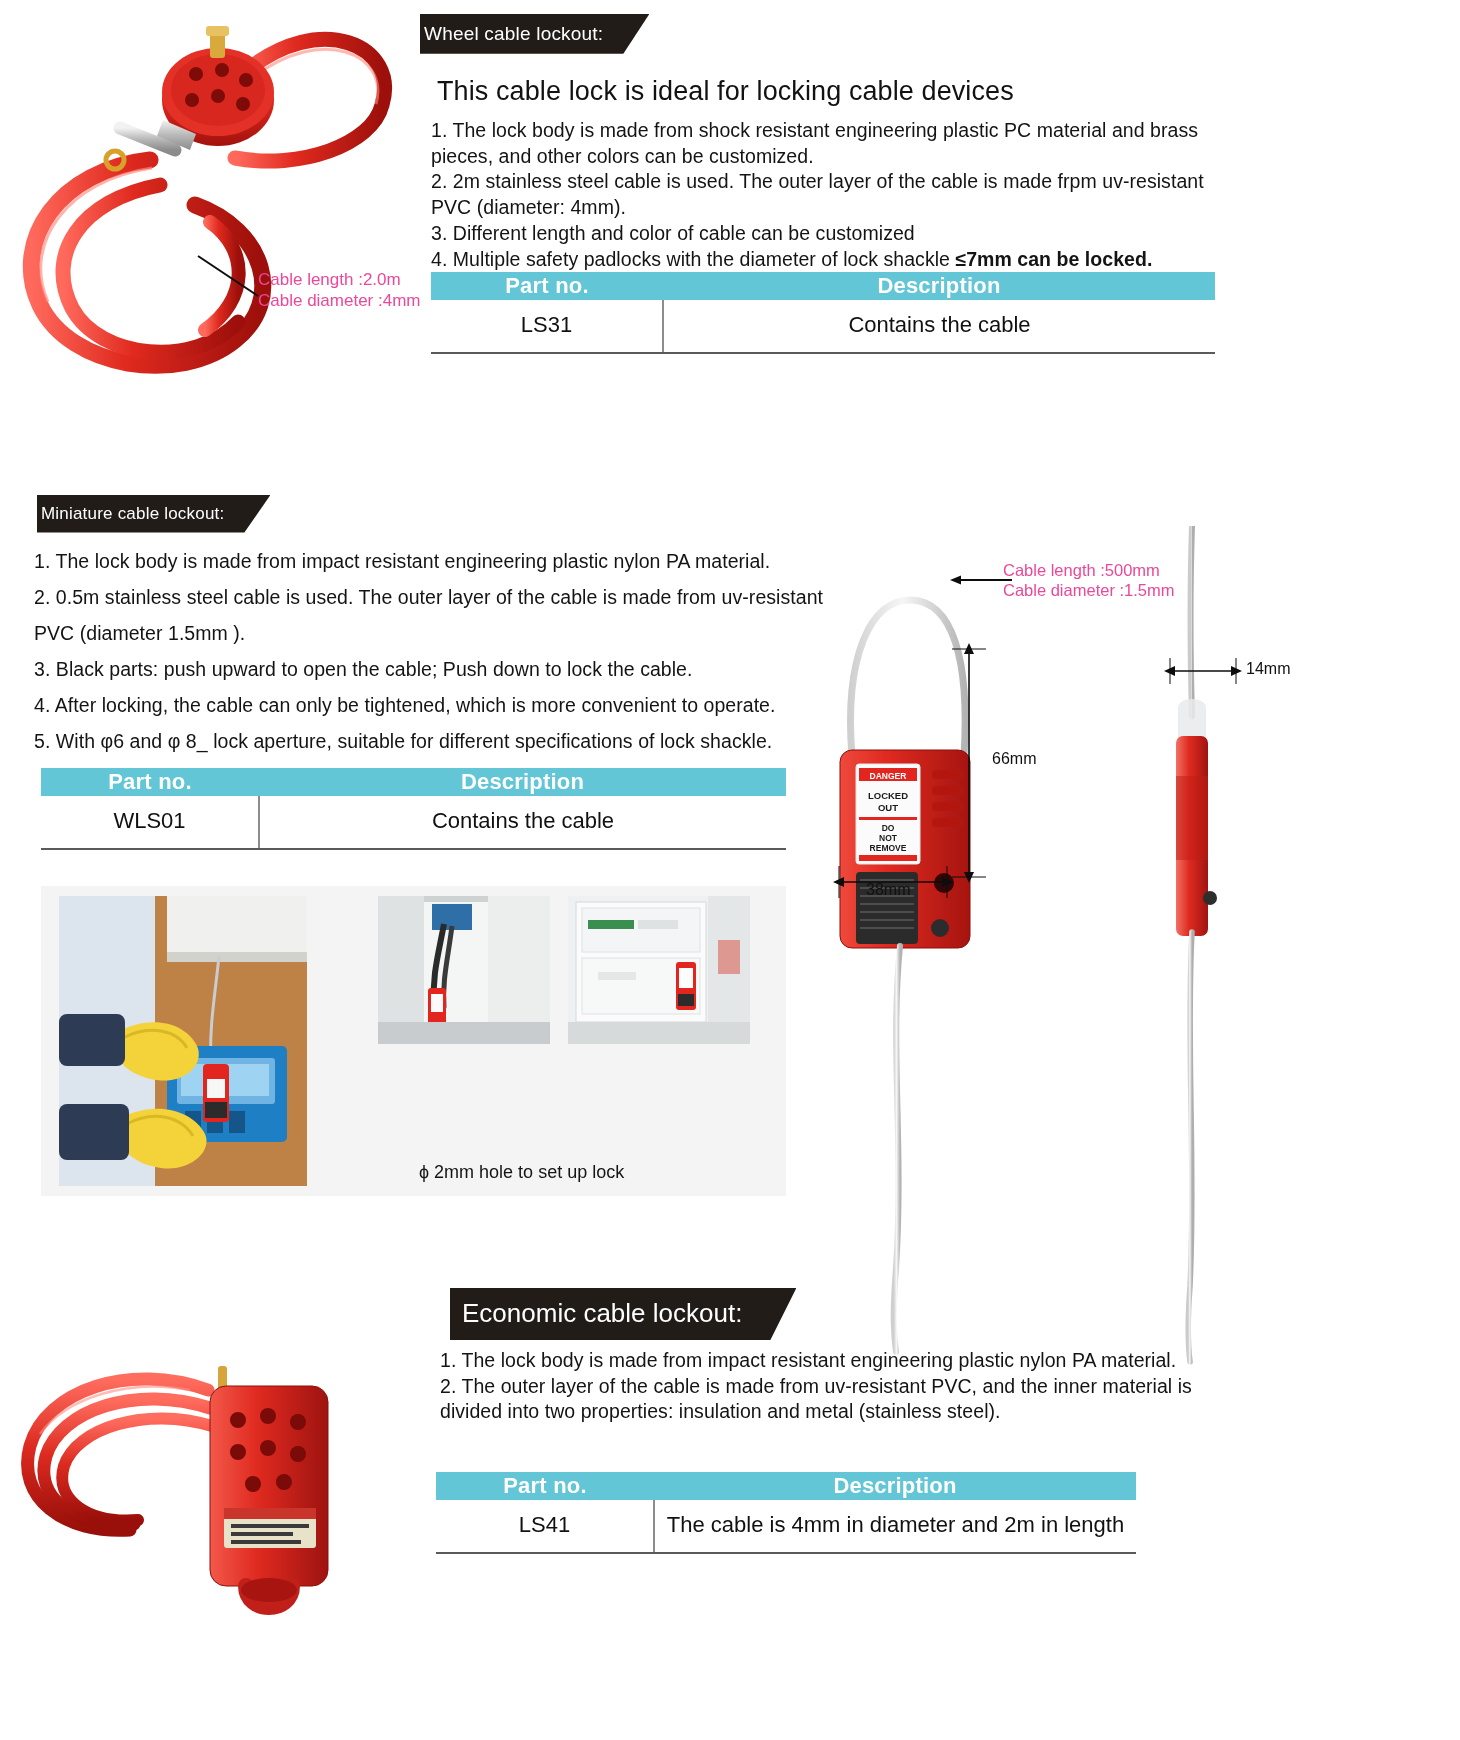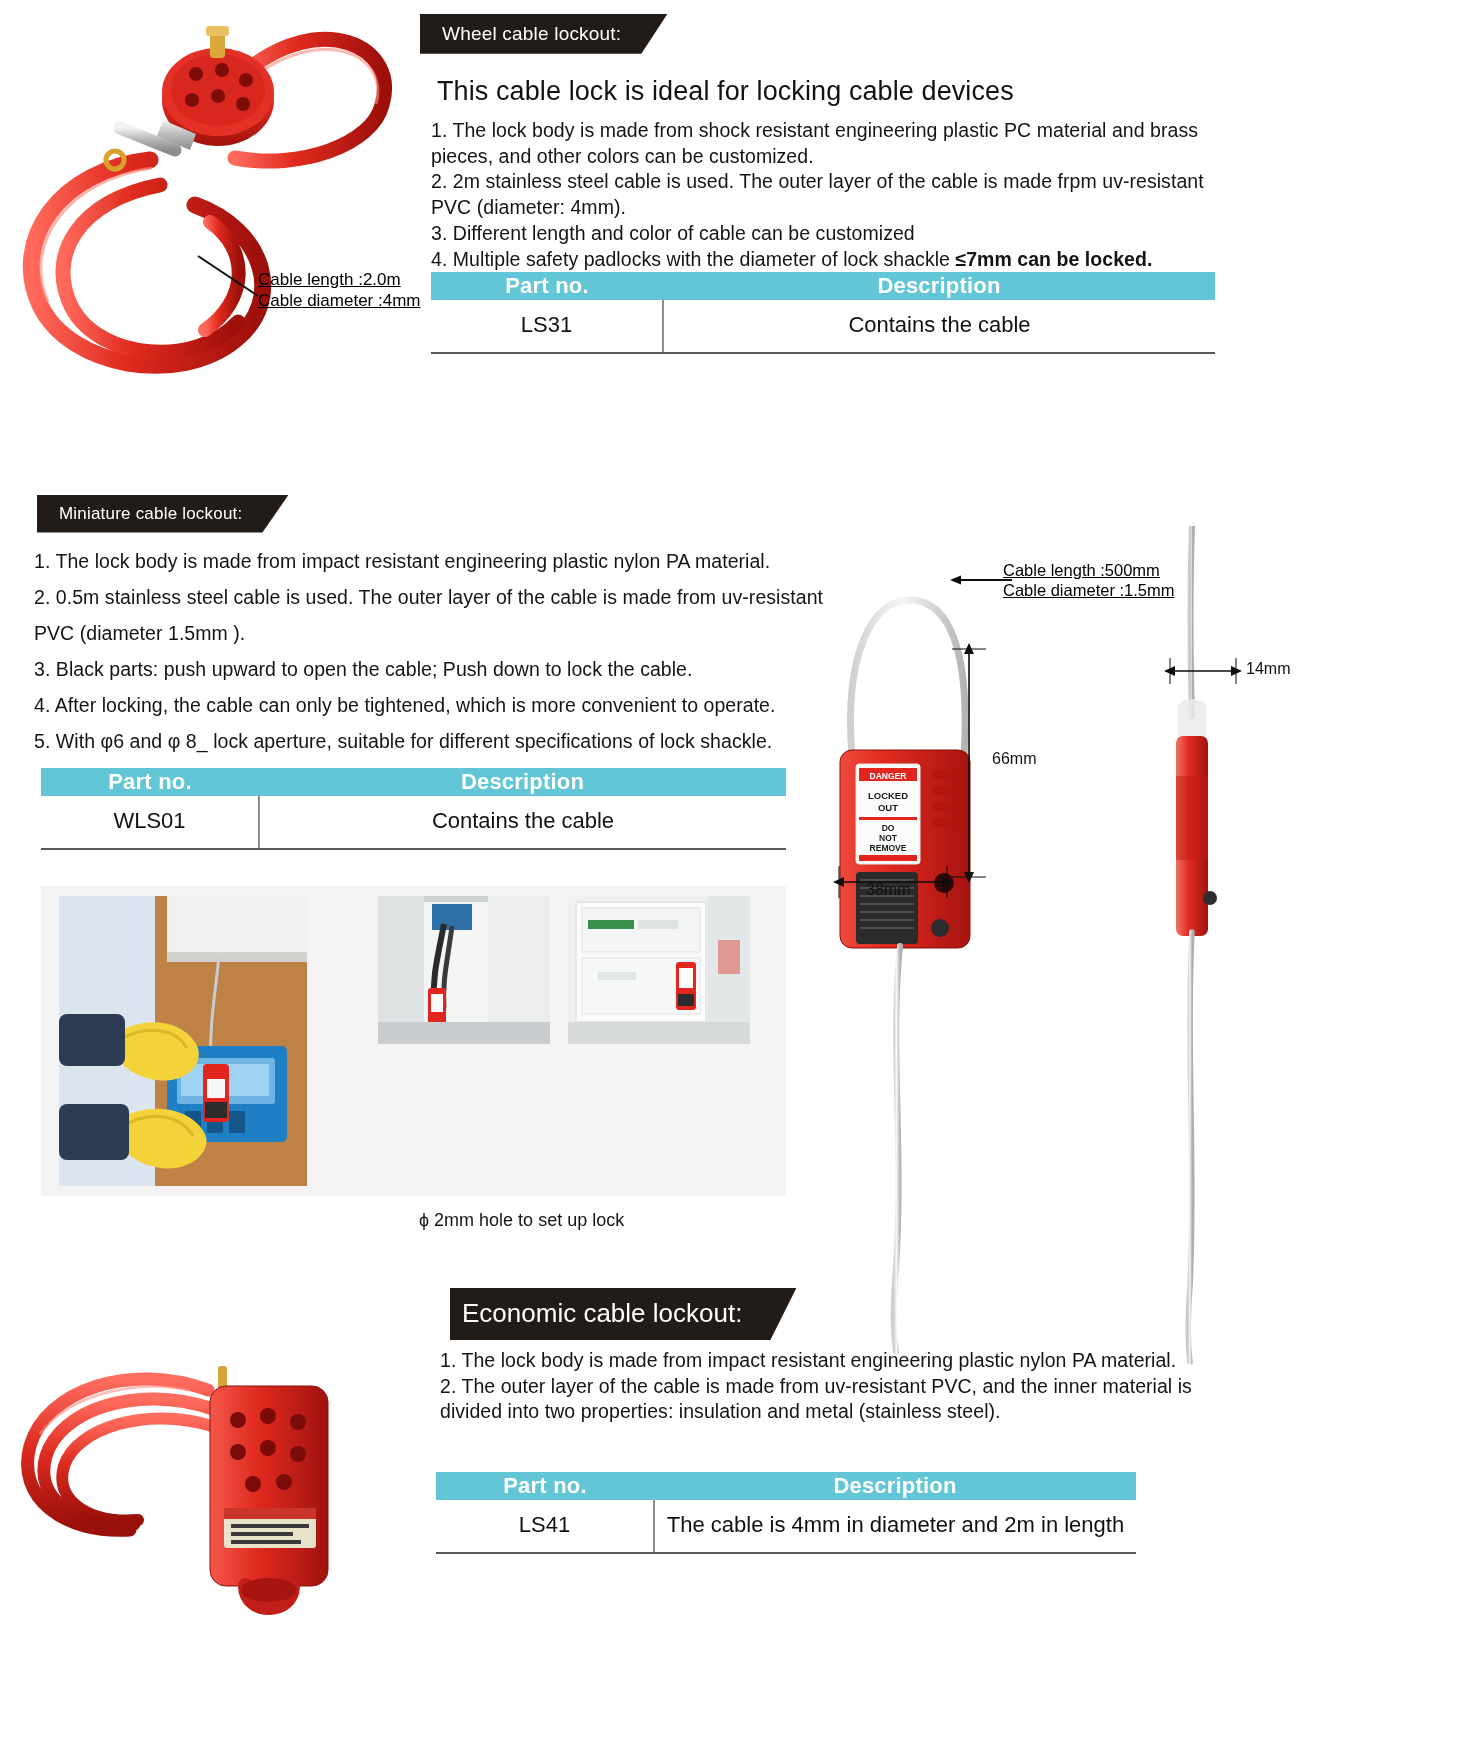--- a/index.html
+++ b/index.html
@@ -13,21 +13,21 @@
     overflow:hidden;
   }
   .page { position:relative; width:1460px; height:1740px; }
 
   
   .tag {
     display:inline-block;
     background:#221c19;
     color:#ffffff;
     position:relative;
-    padding:9px 46px 9px 22px;
+    padding:9px 46px 9px 4px;
     -webkit-clip-path: polygon(0 0, 100% 0, calc(100% - 26px) 100%, 0 100%);
     clip-path: polygon(0 0, 100% 0, calc(100% - 26px) 100%, 0 100%);
     white-space:nowrap;
     line-height:1.15;
   }
   .tag.t1 { font-size:19px; letter-spacing:.2px; }
   .tag.t2 { font-size:17px; letter-spacing:.2px; }
   .tag.t3 { font-size:26px; font-weight:normal; padding:11px 54px 11px 12px;margin-left:10px; }
 
   
@@ -59,24 +59,24 @@
 
   
   .abs { position:absolute; }
 
   
   .photo-strip {
     position:absolute;
     background:#f4f4f4;
   }
   .photo { position:absolute; overflow:hidden; background:#ddd; }
-  .cap { position:absolute; font-size:18px; color:#151515;margin-top:48px; }
-
-  
-  .callout { font-size:17px; line-height:1.22; color:#000000; white-space:nowrap;text-decoration:underline; }
+  .cap { position:absolute; font-size:18px; color:#151515; }
+
+  
+  .callout { font-size:17px; line-height:1.22; color:#ec4899; white-space:nowrap; }
   .callout.sm { font-size:16.5px; }
 
   
   .dim { font-size:16px; color:#111; }
 
   svg { display:block; }
 </style>
 </head>
 <body>
 

